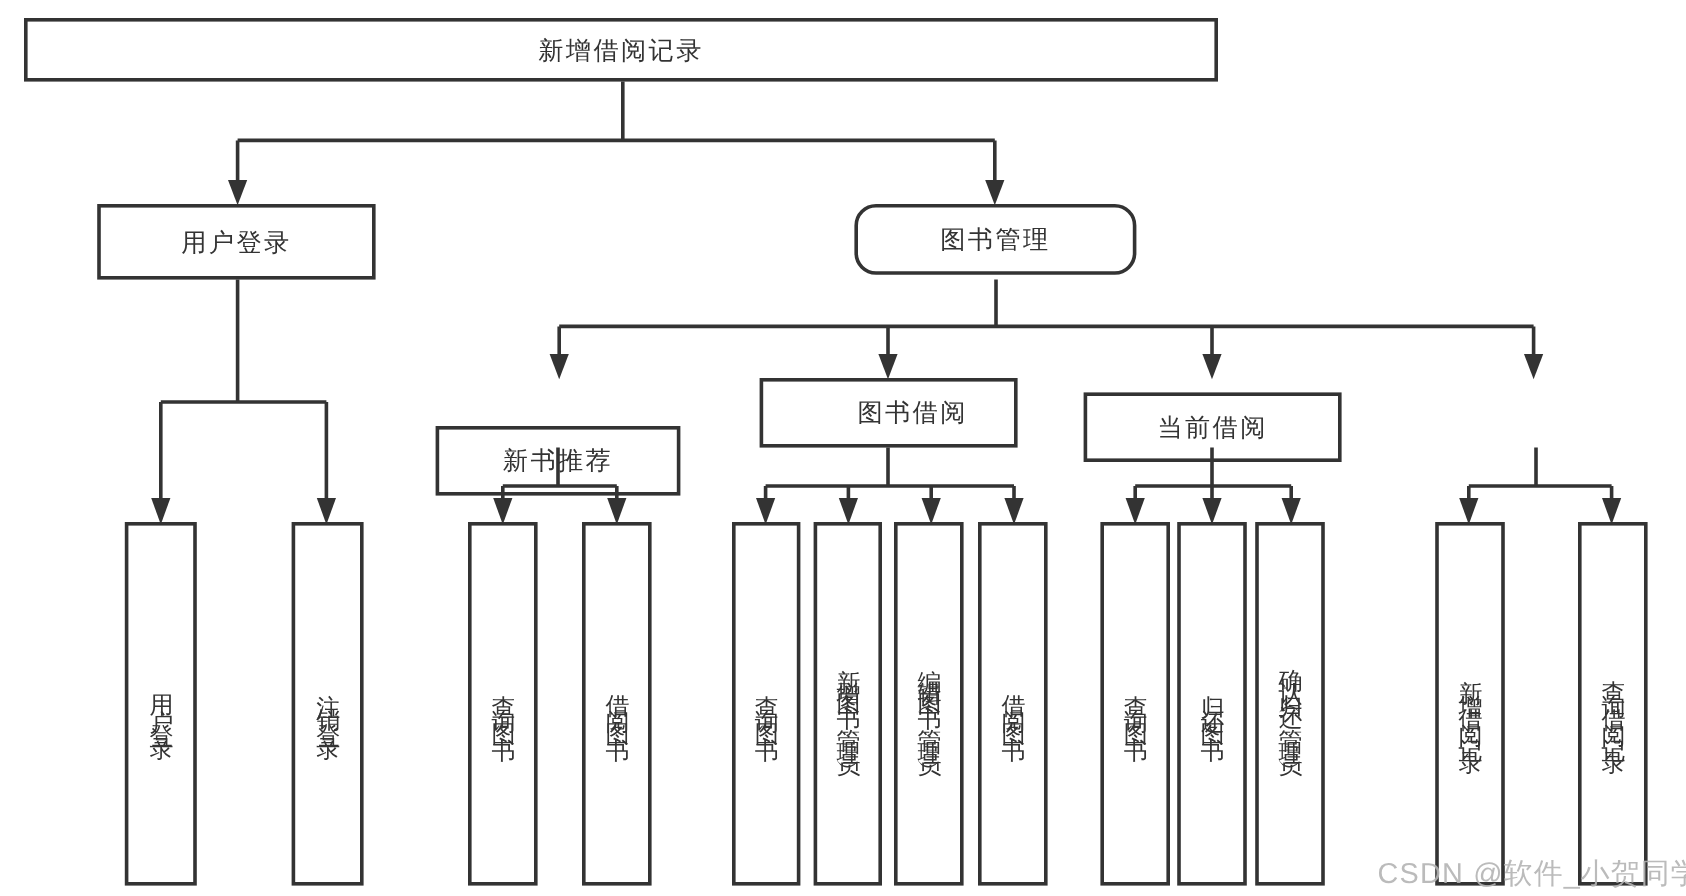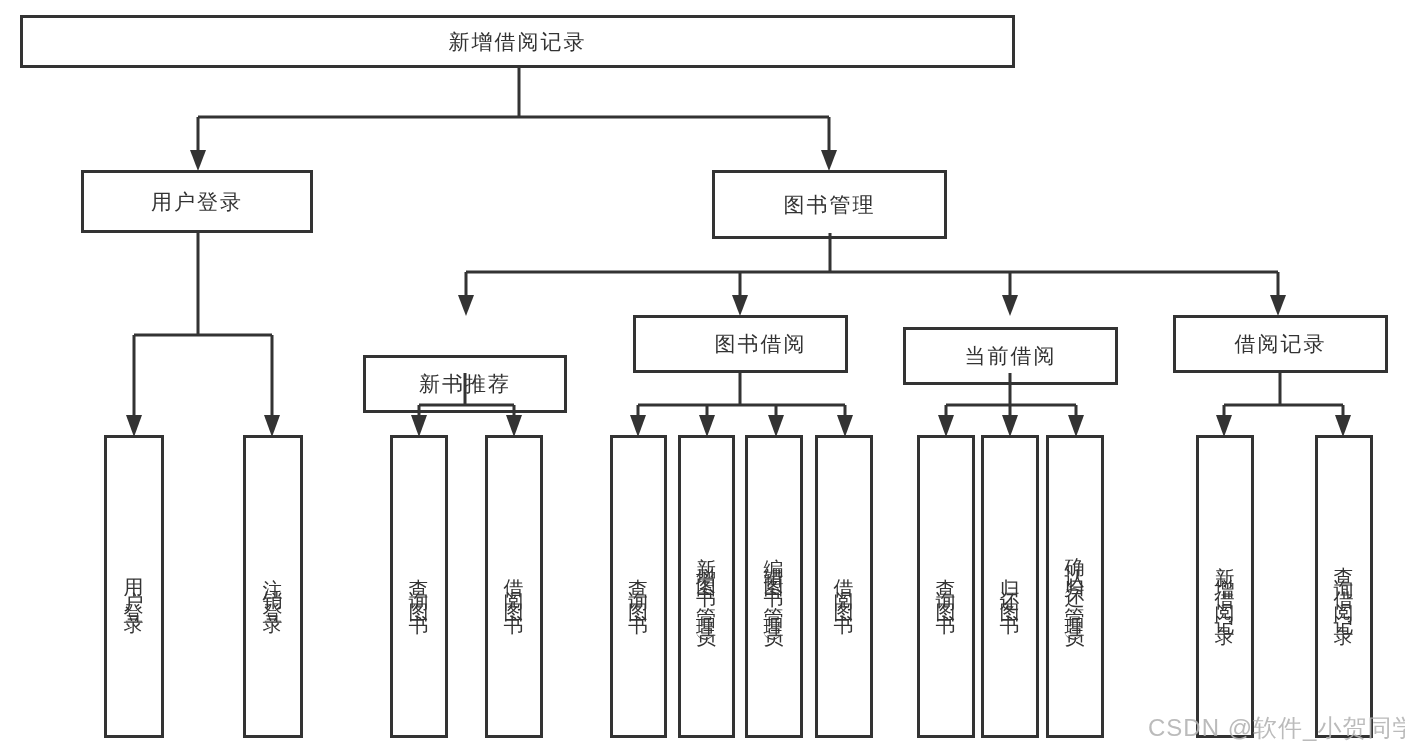--- a/index.html
+++ b/index.html
@@ -55,26 +55,25 @@
   }
 </style>
 </head>
 <body>
 
 <div class="canvas">
 
   <div class="box hbox" style="left:20px; top:15px; width:995px; height:53px;">新增借阅记录</div>
 
   <div class="box hbox" style="left:81px; top:170px; width:232px; height:63px;">用户登录</div>
-  <div class="box hbox" style="left:712px; top:170px; width:235px; height:69px;">图书管理</div>
+  <div class="box hbox" style="left:712px; top:170px; width:235px; height:59px;border-radius:18px;">图书管理</div>
 
   <div class="box hbox" style="left:363px; top:315px; width:204px; height:58px;margin-top:40px;">新书推荐</div>
   <div class="box hbox" style="left:633px; top:315px; width:215px; height:58px;padding-left:40px;">图书借阅</div>
   <div class="box hbox" style="left:903px; top:315px; width:215px; height:58px;margin-top:12px;">当前借阅</div>
-  <div class="box hbox" style="left:1173px; top:315px; width:215px; height:58px;">借阅记录</div>
 
   <div class="box vbox" style="left:104px; top:435px; width:60px; height:303px;">用户登录</div>
   <div class="box vbox" style="left:243px; top:435px; width:60px; height:303px;">注销登录</div>
 
   <div class="box vbox" style="left:390px; top:435px; width:58px; height:303px;">查询图书</div>
   <div class="box vbox" style="left:485px; top:435px; width:58px; height:303px;">借阅图书</div>
 
   <div class="box vbox" style="left:610px; top:435px; width:57px; height:303px;">查询图书</div>
   <div class="box vbox" style="left:678px; top:435px; width:57px; height:303px; letter-spacing:10px;">新增图书（管理员）</div>
   <div class="box vbox" style="left:745px; top:435px; width:58px; height:303px; letter-spacing:10px;">编辑图书（管理员）</div>

